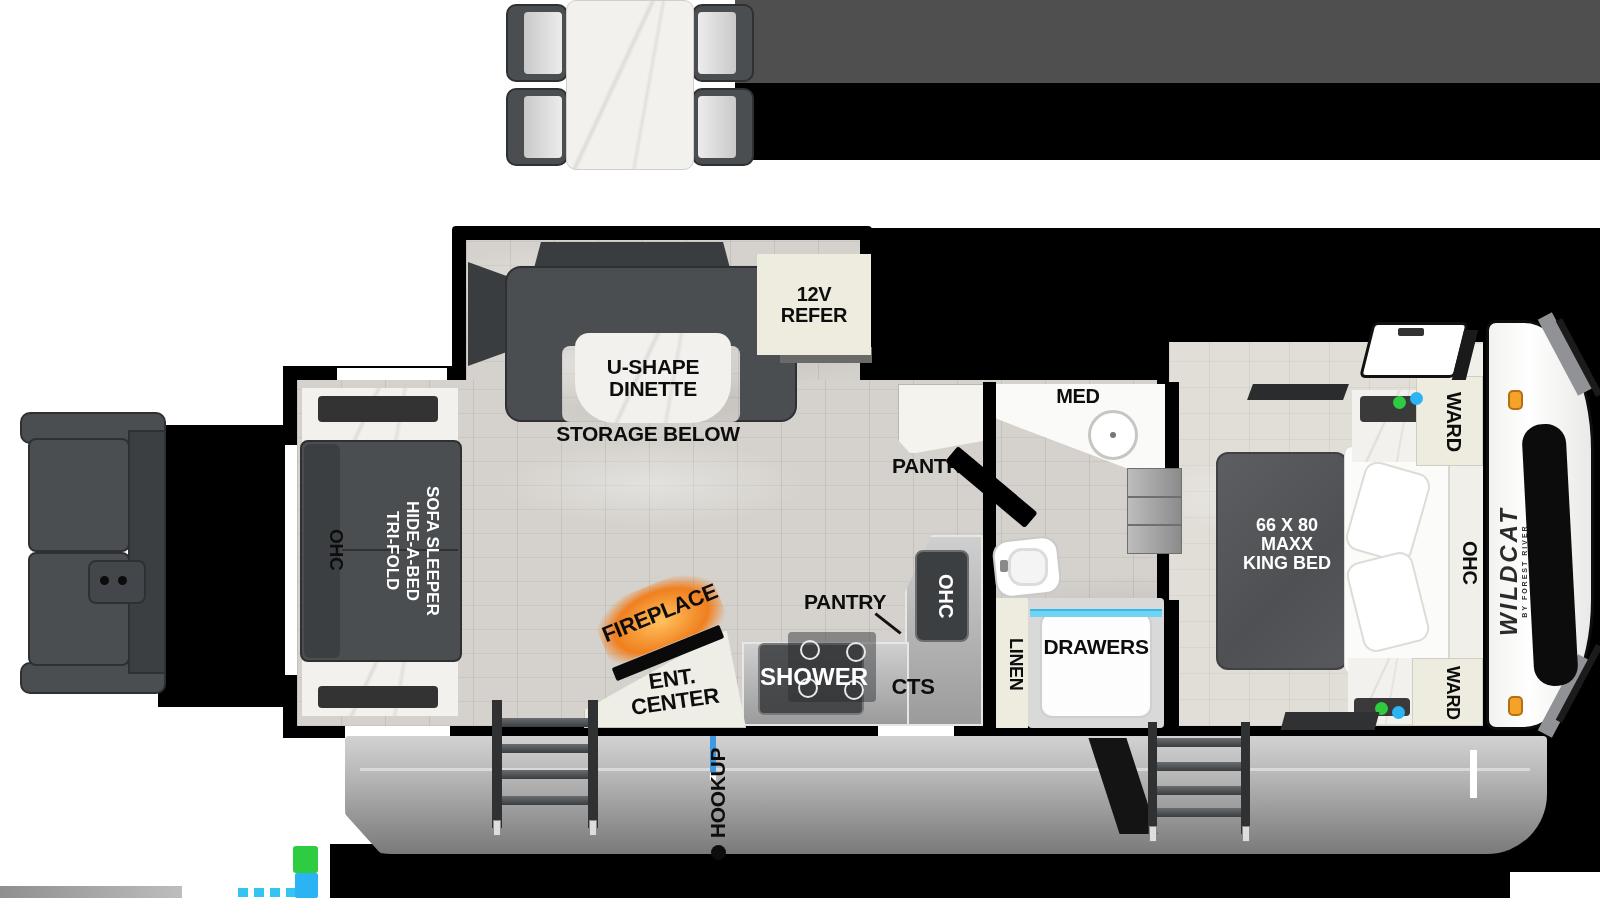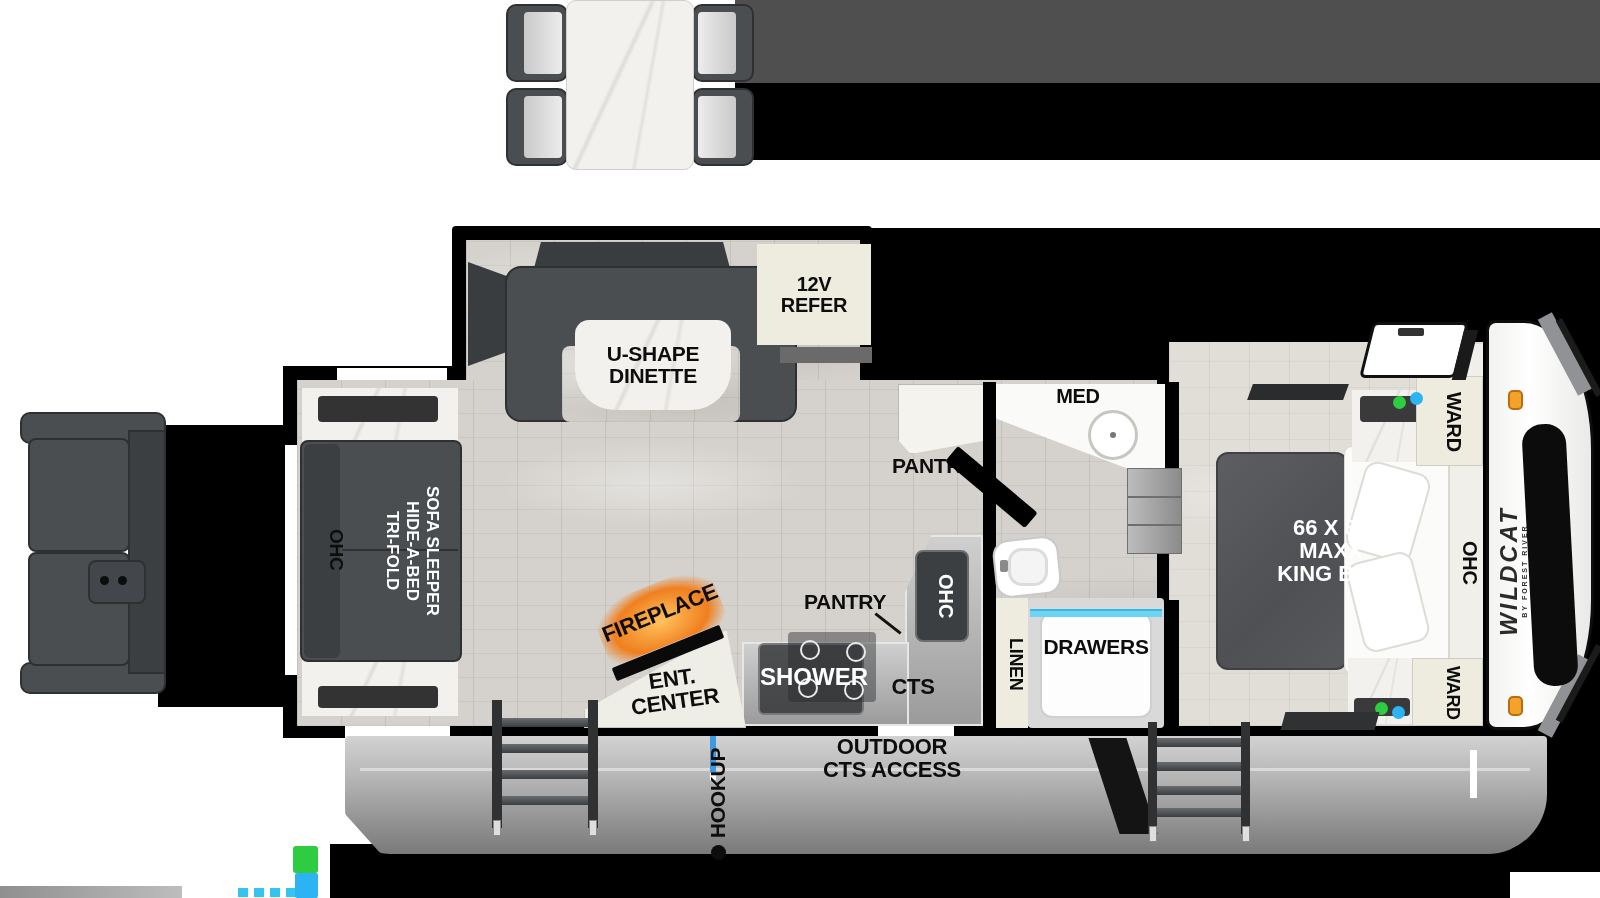--- a/index.html
+++ b/index.html
@@ -86,25 +86,26 @@
     <span class="wlbl vrl" style="font-size:17px;">TRI-FOLD</span>
     <span class="wlbl vrl" style="font-size:17px;">HIDE-A-BED</span>
     <span class="wlbl vrl" style="font-size:17px;">SOFA SLEEPER</span>
   </div>
   <div class="abs lbl vrl" style="left:320px;top:512px;width:26px;height:76px;font-size:19px;">OHC</div>
 
   <div class="abs" style="left:533px;top:242px;width:198px;height:30px;background:#3a3d3f;clip-path:polygon(4% 0,96% 0,100% 100%,0 100%);"></div>
   <div class="abs" style="left:468px;top:262px;width:40px;height:104px;background:#3a3d3f;clip-path:polygon(0 0,100% 14%,100% 86%,0 100%);"></div>
   <div class="abs dark" style="left:505px;top:266px;width:292px;height:156px;border-radius:16px;"></div>
   <div class="abs wood" style="left:562px;top:346px;width:178px;height:76px;border-radius:8px;"></div>
-  <div class="abs marble lbl" style="left:575px;top:320px;width:156px;height:90px;border-radius:14px 14px 40px 40px;display:flex;align-items:center;justify-content:center;font-size:21px;">U-SHAPE
+  <div class="abs marble lbl" style="left:575px;top:333px;width:156px;height:90px;border-radius:14px 14px 40px 40px;display:flex;align-items:center;justify-content:center;font-size:21px;">U-SHAPE
 DINETTE</div>
   <div class="abs" style="left:780px;top:347px;width:92px;height:16px;background:#6a6a6a;"></div>
-  <div class="abs cream lbl" style="left:757px;top:244px;width:114px;height:101px;display:flex;align-items:center;justify-content:center;font-size:20px;">12V
+  <div class="abs cream lbl" style="left:757px;top:254px;width:114px;height:101px;display:flex;align-items:center;justify-content:center;font-size:20px;">12V
 REFER</div>
+  <div class="abs lbl" style="left:545px;top:423px;width:206px;height:30px;font-size:21px;">STORAGE BELOW</div>
 
   <div class="abs" style="left:898px;top:384px;width:90px;height:70px;background:#f4f3ee;border:1px solid #b9b8b2;box-sizing:border-box;clip-path:polygon(0 0,100% 0,100% 80%,14% 100%,0 80%);"></div>
   <div class="abs lbl" style="left:878px;top:455px;width:110px;height:26px;font-size:21px;">PANTRY</div>
 
   <div class="abs blackbox" style="left:983px;top:382px;width:13px;height:353px;"></div>
   <div class="abs blackbox" style="left:958px;top:446px;width:104px;height:20px;transform:rotate(40deg);transform-origin:left top;border-radius:3px;"></div>
   <div class="abs" style="left:996px;top:384px;width:170px;height:108px;background:#fafaf8;clip-path:polygon(0 0,100% 0,100% 92%,0 32%);"></div>
   <div class="abs" style="left:1088px;top:410px;width:50px;height:50px;background:#fff;border:3px solid #c6c6c2;border-radius:50%;box-sizing:border-box;"></div>
   <div class="abs" style="left:1110px;top:432px;width:6px;height:6px;background:#777;border-radius:50%;"></div>
   <div class="abs lbl" style="left:1040px;top:386px;width:76px;height:22px;font-size:20px;">MED</div>
@@ -143,21 +144,21 @@
   <div class="abs" style="left:610px;top:646px;width:116px;height:14px;background:#0a0a0a;transform:rotate(-22deg);border-radius:2px;"></div>
   <div class="abs lbl" style="left:588px;top:602px;width:146px;height:28px;font-size:22px;transform:rotate(-22deg);">FIREPLACE</div>
   <div class="abs lbl" style="left:604px;top:668px;width:140px;height:52px;font-size:22px;transform:rotate(-8deg);">ENT.
 CENTER</div>
 
   <div class="abs" style="left:1250px;top:384px;width:96px;height:16px;background:#2a2c2e;transform:skewX(-20deg);"></div>
   <div class="abs" style="left:1216px;top:452px;width:132px;height:218px;background:linear-gradient(135deg,#5c5e62,#4e5053 60%,#57595d);border-radius:12px;border:2px solid #3f4144;box-sizing:border-box;"></div>
   <div class="abs" style="left:1344px;top:446px;width:138px;height:228px;background:#fbfbf9;border-radius:8px;border:1px solid #d8d8d4;box-sizing:border-box;"></div>
   <div class="abs" style="left:1354px;top:466px;width:68px;height:92px;background:#ffffff;border:2px solid #ddddd8;border-radius:14px;transform:rotate(16deg);box-sizing:border-box;"></div>
   <div class="abs" style="left:1354px;top:556px;width:68px;height:92px;background:#ffffff;border:2px solid #ddddd8;border-radius:14px;transform:rotate(-14deg);box-sizing:border-box;"></div>
-  <div class="abs wlbl" style="left:1264px;top:516px;width:134px;height:84px;font-size:22px;">66 X 80
+  <div class="abs wlbl" style="left:1220px;top:516px;width:134px;height:84px;font-size:18px;">66 X 80
 MAXX
 KING BED</div>
   <div class="abs marble" style="left:1352px;top:390px;width:80px;height:72px;"></div>
   <div class="abs" style="left:1360px;top:396px;width:64px;height:26px;background:#3a3a3a;border-radius:4px;"></div>
   <div class="abs marble" style="left:1348px;top:658px;width:68px;height:66px;"></div>
   <div class="abs" style="left:1354px;top:698px;width:56px;height:18px;background:#3a3a3a;border-radius:4px;"></div>
   <div class="abs" style="left:1448px;top:344px;width:35px;height:380px;background:#f0efe9;border-left:2px solid #d8d7d0;box-sizing:border-box;"></div>
   <div class="abs lbl vrl" style="left:1450px;top:528px;width:30px;height:70px;font-size:20px;">OHC</div>
   <div class="abs cream" style="left:1416px;top:376px;width:67px;height:90px;border:1px solid #cfcec4;"></div>
   <div class="abs lbl vrl" style="left:1434px;top:382px;width:30px;height:80px;font-size:20px;">WARD</div>
@@ -186,22 +187,20 @@
     <span style="font-weight:bold;font-size:7px;letter-spacing:2px;color:#2b2b2b;line-height:1;">BY FOREST RIVER</span>
   </div>
   <div class="abs" style="left:1508px;top:390px;width:15px;height:20px;background:#F5A22B;border:2px solid #b56f12;border-radius:5px;box-sizing:border-box;"></div>
   <div class="abs" style="left:1508px;top:696px;width:15px;height:20px;background:#F5A22B;border:2px solid #b56f12;border-radius:5px;box-sizing:border-box;"></div>
 
   <div class="abs blackbox" style="left:330px;top:844px;width:1180px;height:54px;"></div>
   <div class="abs" style="left:345px;top:736px;width:1202px;height:118px;background:linear-gradient(180deg,#d2d2d2 0%,#b6b6b6 35%,#909090 75%,#7a7a7a 100%);border-radius:4px 4px 60px 46px;clip-path:polygon(0 0,100% 0,100% 100%,3% 100%,0 66%);"></div>
   <div class="abs" style="left:360px;top:768px;width:1170px;height:3px;background:rgba(255,255,255,.45);"></div>
   <div class="abs" style="left:1470px;top:750px;width:7px;height:48px;background:#fff;"></div>
 
-  <div class="abs lbl" style="left:812px;top:736px;width:160px;height:52px;font-size:22px;">OUTDOOR
-CTS ACCESS</div>
   <div class="abs" style="left:710px;top:736px;width:6px;height:38px;background:#3B9AE1;"></div>
   <div class="abs" style="left:709px;top:772px;width:8px;height:9px;background:#fff;border:1px solid #bbb;box-sizing:border-box;"></div>
   <div class="abs lbl" style="left:660px;top:780px;width:120px;height:26px;font-size:21px;transform:rotate(-90deg);">HOOKUP</div>
   <div class="abs" style="left:711px;top:845px;width:15px;height:15px;background:#0d0d0d;border-radius:50%;"></div>
 
   <div class="abs steprail" style="left:492px;top:700px;width:10px;height:128px;"></div>
   <div class="abs steprail" style="left:588px;top:700px;width:10px;height:128px;"></div>
   <div class="abs steprung" style="left:502px;top:718px;width:86px;height:9px;"></div>
   <div class="abs steprung" style="left:502px;top:744px;width:86px;height:9px;"></div>
   <div class="abs steprung" style="left:502px;top:770px;width:86px;height:9px;"></div>

